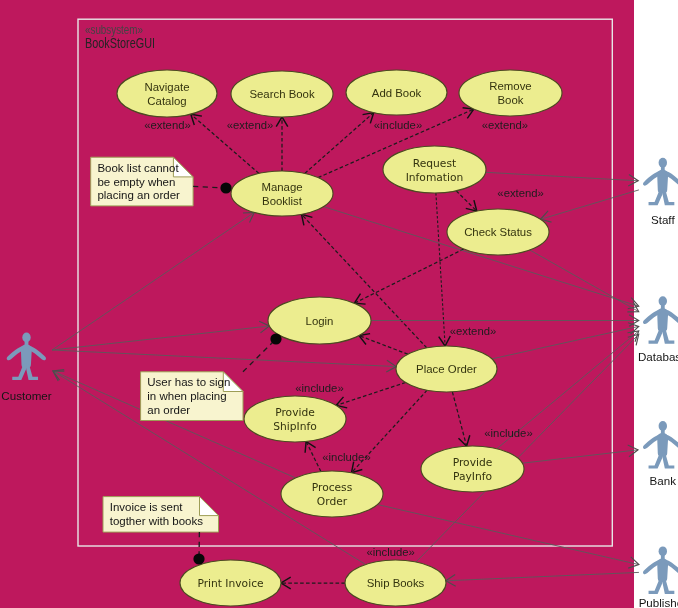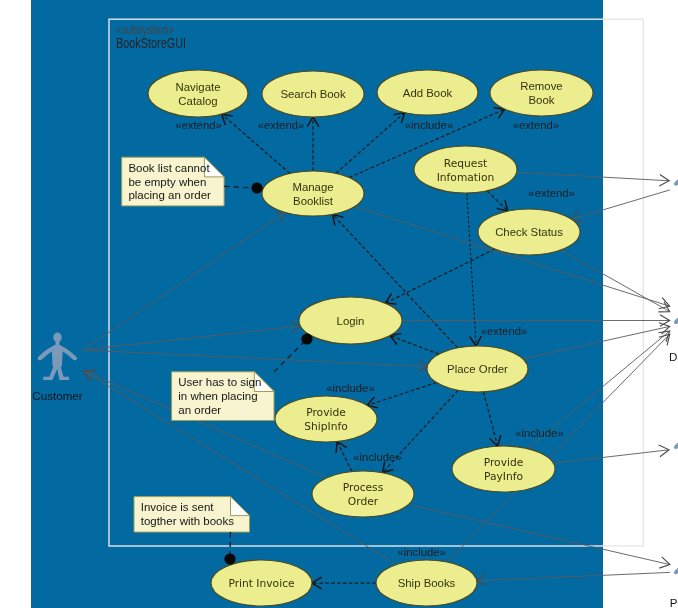--- a/index.html
+++ b/index.html
@@ -1,18 +1,18 @@
 <!DOCTYPE html>
 <html><head>
 <meta charset="utf-8">
 <title>BookStoreGUI Use Case Diagram</title>
 <style>
   html,body{margin:0;padding:0;background:#ffffff;}
   body{width:678px;height:608px;overflow:hidden;font-family:"Liberation Sans",sans-serif;}
-  #stage{position:relative;width:572px;height:608px;background:#0369a1;margin-left:31px;}
+  #stage{position:relative;width:634px;height:608px;background:#be185d;}
   svg#diagram{position:absolute;left:0;top:0;display:block;shape-rendering:geometricPrecision;}
   .uc-ellipse{fill:#eced8f;stroke:#4b4b20;stroke-width:1.15;}
   .uc-label{text-anchor:middle;fill:#34340f;}
   .f-lib{font-family:"Liberation Sans",sans-serif;font-size:11.4px;}
   .f-dv{font-family:"DejaVu Sans",sans-serif;font-size:10.7px;}
   .link{fill:none;stroke:#5a5a5a;stroke-width:0.9;}
   .link-dash{fill:none;stroke:#1c1c1c;stroke-width:1.25;stroke-dasharray:3.6 2.3;}
   .link-dot{fill:none;stroke:#1c1c1c;stroke-width:1.1;stroke-dasharray:2.6 2.0;}
   .stereo{font-family:"Liberation Sans",sans-serif;font-size:11.3px;fill:#1d1d1d;text-anchor:middle;}
   .boundary{fill:none;stroke:#e7e7e7;stroke-width:1.4;}

